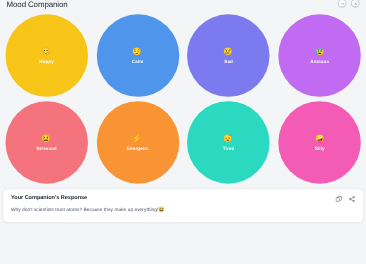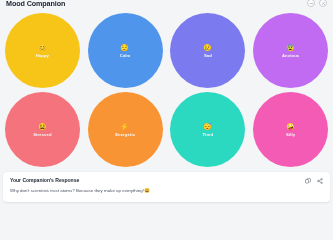--- a/index.html
+++ b/index.html
@@ -11,21 +11,21 @@
   }
   #app { position:relative; width:333px; height:222px; }
 
   
   .header {
     position:absolute; top:-4px; left:0; width:333px; height:14px;
     display:flex; align-items:center; justify-content:space-between;
     padding:0 6px;
   }
   .app-title {
-    font-size:7.2px; font-weight:bold; color:#1c2330;
+    font-size:7.2px; font-weight:normal; color:#1c2330;
     letter-spacing:-0.1px; line-height:9px;
   }
   .hdr-actions { display:flex; align-items:center; gap:4px; }
   .hdr-btn {
     width:8px; height:8px; border-radius:50%;
     border:0.6px solid #c9ccd2; background:#fff;
     display:flex; align-items:center; justify-content:center;
   }
   .hdr-btn svg { display:block; }
 

